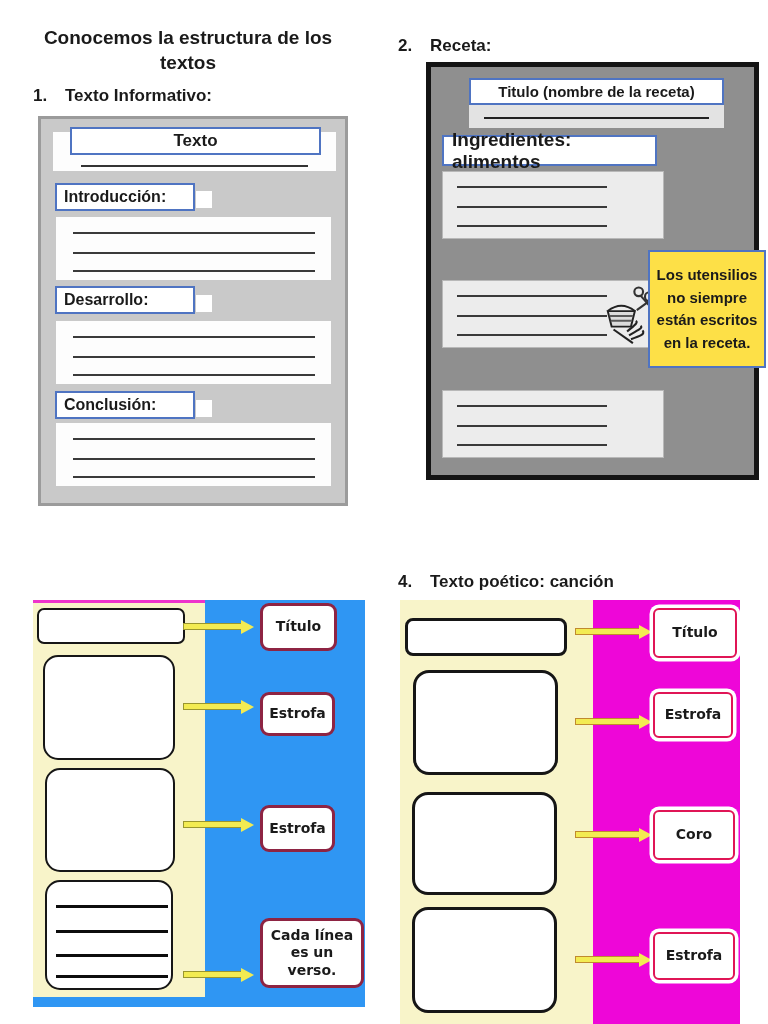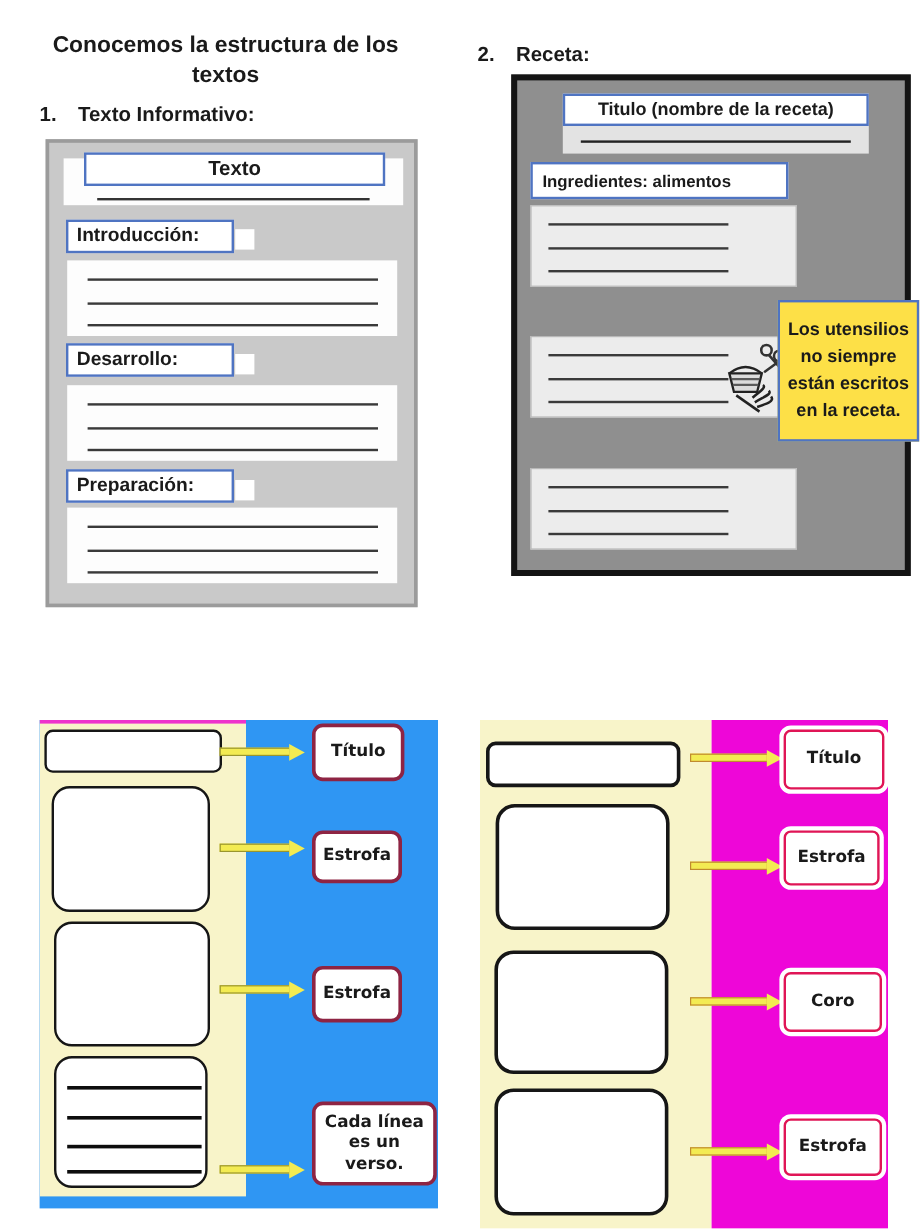--- a/index.html
+++ b/index.html
@@ -25,21 +25,21 @@
   .s1-lines{position:absolute;left:15px;width:275px;height:63px;background:#fdfdfd;}
   .s1-lines .wl{position:absolute;left:6%;width:88%;border-top:2px solid #3a3a3a;}
   .s1-lines .wl:nth-child(1){top:15px}.s1-lines .wl:nth-child(2){top:35px}.s1-lines .wl:nth-child(3){top:53px}
 
   
   .s2-box{position:absolute;left:402px;top:62px;width:333px;height:418px;
           background:#8f8f8f;border:5px solid #141414;box-sizing:border-box;margin-left:24px;}
   .s2-titulo{left:38px;top:11px;width:255px;height:27px;justify-content:center;font-size:15px;}
   .s2-under{position:absolute;left:38px;top:38px;width:255px;height:23px;background:#e3e3e3;}
   .s2-under .wl{position:absolute;left:15px;right:15px;top:12px;border-top:2px solid #222;}
-  .s2-ingr{left:11px;top:68px;width:215px;height:31px;padding-left:8px;font-size:14px;}
+  .s2-ingr{left:11px;top:68px;width:215px;height:31px;padding-left:8px;font-size:19px;}
   .s2-gray{position:absolute;left:11px;width:222px;height:68px;background:#ececec;border:1px solid #b8b8b8;box-sizing:border-box;}
   .s2-gray .wl{position:absolute;left:14px;width:150px;border-top:2px solid #3a3a3a;}
   .s2-gray .wl:nth-child(1){top:14px}.s2-gray .wl:nth-child(2){top:34px}.s2-gray .wl:nth-child(3){top:53px}
   .s2-prep{left:10px;top:288px;width:216px;height:30px;padding-left:8px;font-size:16px;}
   .s2-brace{position:absolute;left:226px;top:192px;font-family:"DejaVu Serif",serif;
             font-size:86px;line-height:100px;color:#3f3f3f;transform:scaleX(.85);}
   .utensils{position:absolute;right:4px;top:3px;}
   .note-box{position:absolute;left:648px;top:250px;width:118px;height:118px;background:#fde047;
             border:2px solid #4f74c2;box-sizing:border-box;display:flex;align-items:center;justify-content:center;
             text-align:center;font-weight:bold;font-size:15px;line-height:1.5;padding:2px;z-index:5;}
@@ -93,21 +93,21 @@
     </div>
 
     <div class="blue-box s1-label" style="top:167px">Desarrollo:</div>
     <div class="s1-sq" style="top:176px"></div>
     <div class="s1-lines" style="top:202px">
       <div class="wl"></div>
       <div class="wl"></div>
       <div class="wl"></div>
     </div>
 
-    <div class="blue-box s1-label" style="top:272px">Preparación:</div>
+    <div class="blue-box s1-label" style="top:272px">Conclusión:</div>
     <div class="s1-sq" style="top:281px"></div>
     <div class="s1-lines" style="top:304px">
       <div class="wl"></div>
       <div class="wl"></div>
       <div class="wl"></div>
     </div>
   </div>
 
   <div class="sec-heading" style="left:398px;top:36px">
     <span class="num">2.</span><span>Receta:</span>
@@ -190,20 +190,23 @@
         <div class="bar"></div>
         <div class="head"></div>
       </div>
 
     <div class="plabel maroon" style="left:227px;top:3px;width:77px;height:48px">Título</div>
     <div class="plabel maroon" style="left:227px;top:92px;width:75px;height:44px">Estrofa</div>
     <div class="plabel maroon" style="left:227px;top:205px;width:75px;height:47px">Estrofa</div>
     <div class="plabel maroon" style="left:227px;top:318px;width:104px;height:70px;padding:2px">Cada línea es un verso.</div>
   </div>
 
+  <div class="sec-heading" style="left:398px;top:572px">
+    <span class="num">4.</span><span>Texto poético: canción</span>
+  </div>
 
   <div class="poem-wrap s4-wrap">
     <div class="cream s4-cream"></div>
     <div class="s4-magenta"></div>
 
     <div class="pbox thick" style="left:5px;top:18px;width:162px;height:38px;border-radius:8px"></div>
     <div class="pbox thick" style="left:13px;top:70px;width:145px;height:105px;border-radius:16px"></div>
     <div class="pbox thick" style="left:12px;top:192px;width:145px;height:103px;border-radius:16px"></div>
     <div class="pbox thick" style="left:12px;top:307px;width:145px;height:106px;border-radius:16px"></div>
 

